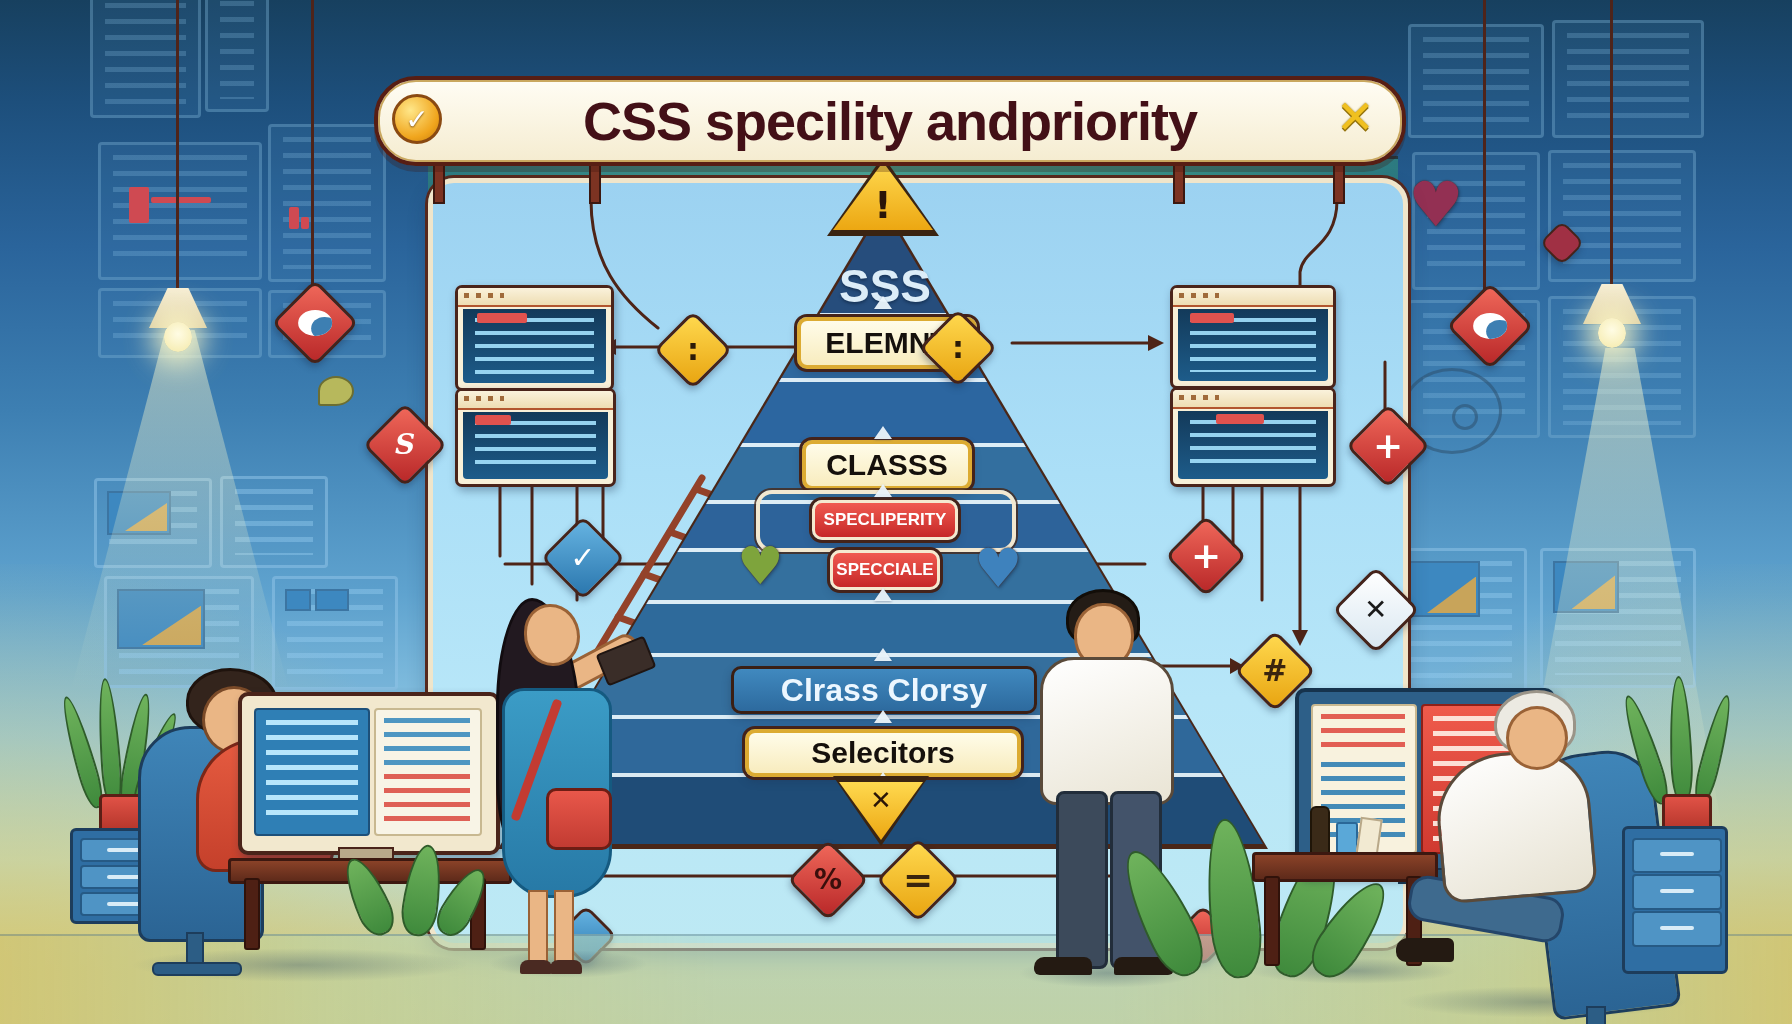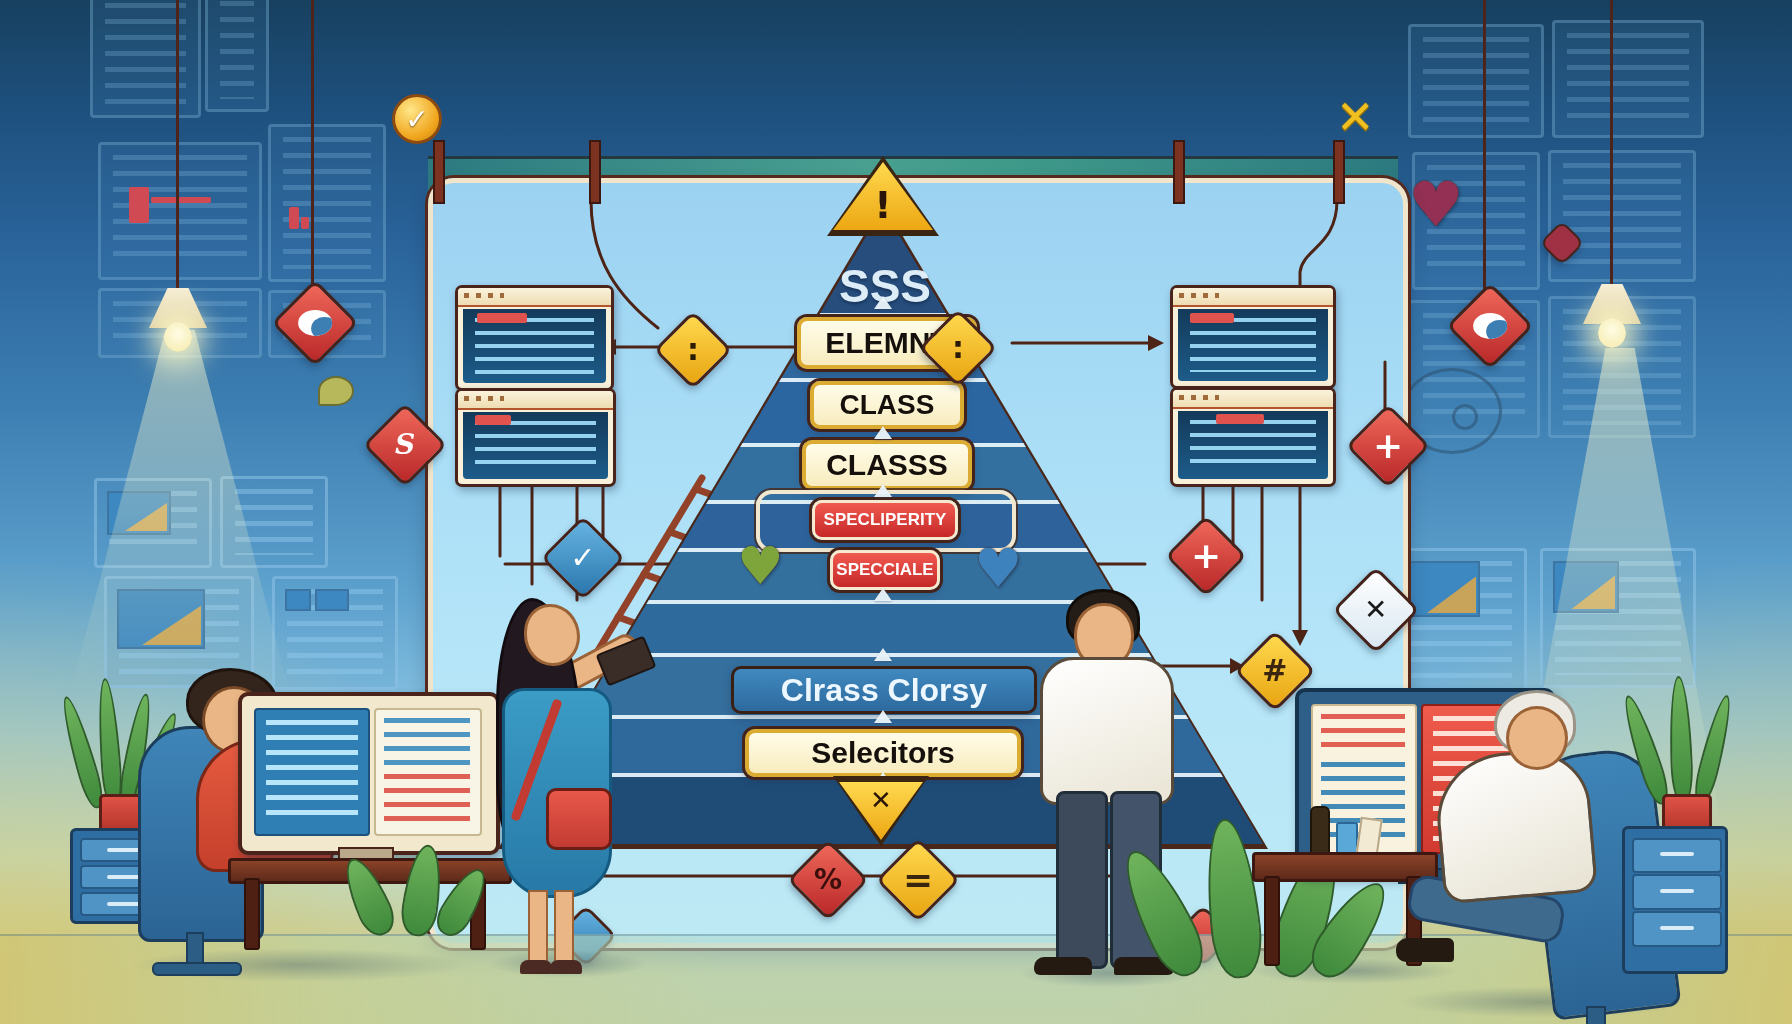--- a/index.html
+++ b/index.html
@@ -237,21 +237,20 @@
       <div class="band" style="top:340px;height:52px;background:#34709e;"></div>
       <div class="band" style="top:392px;height:53px;background:#2e6a9b;"></div>
       <div class="band" style="top:445px;height:62px;background:#356f9d;"></div>
       <div class="band" style="top:507px;height:58px;background:#2f689a;"></div>
       <div class="band" style="top:565px;height:75px;background:#1f4c77;"></div>
     </div>
   </div>
 
   <div class="box" style="left:840px;top:260px;width:90px;height:52px;font-size:46px;color:#dcedf8;background:none;text-shadow:0 2px 3px rgba(10,30,55,.5);">SSS</div>
   <div class="box cream" style="left:797px;top:317px;width:172px;height:44px;font-size:30px;">ELEMNT</div>
-  <div class="box cream" style="left:810px;top:381px;width:146px;height:40px;font-size:28px;">CLASS</div>
   <div class="box cream" style="left:802px;top:440px;width:162px;height:42px;font-size:30px;">CLASSS</div>
   <div class="abs" style="left:756px;top:490px;width:252px;height:54px;border:4px solid #f2e8d0;border-radius:16px;box-shadow:0 0 0 2px rgba(70,40,25,.8);"></div>
   <div class="box redbox" style="left:812px;top:500px;width:140px;height:34px;font-size:17px;">SPECLIPERITY</div>
   <div class="box redbox" style="left:830px;top:550px;width:104px;height:34px;font-size:17px;">SPECCIALE</div>
   <div class="box bluebar" style="left:731px;top:666px;width:300px;height:42px;font-size:32px;">Clrass Clorsy</div>
   <div class="box cream" style="left:745px;top:729px;width:268px;height:40px;font-size:30px;">Selecitors</div>
 
   <div class="uparr" style="left:874px;top:296px;"></div>
   <div class="uparr" style="left:874px;top:426px;"></div>
   <div class="uparr" style="left:874px;top:484px;"></div>
@@ -336,20 +335,23 @@
       </div>
     <div class="body">
         <div class="tag" style="left:38px;top:3px;width:48px;"></div>
       </div>
   </div>
 
   <div class="post" style="left:433px;top:140px;height:60px;"></div>
   <div class="post" style="left:589px;top:140px;height:60px;"></div>
   <div class="post" style="left:1173px;top:140px;height:60px;"></div>
   <div class="post" style="left:1333px;top:140px;height:60px;"></div>
+  <div class="abs" id="banner">
+    <span id="banner-title">CSS specility andpriority</span>
+  </div>
   <div class="abs" id="chk">✓</div>
   <div class="abs" id="bx">✕</div>
 
   <div class="abs" id="floor"></div>
 
   <div class="shad" style="left:130px;top:948px;width:340px;height:34px;"></div>
   <div class="shad" style="left:488px;top:950px;width:160px;height:28px;"></div>
   <div class="shad" style="left:1018px;top:958px;width:180px;height:30px;"></div>
   <div class="shad" style="left:1248px;top:958px;width:210px;height:26px;"></div>
   <div class="shad" style="left:1398px;top:986px;width:290px;height:32px;"></div>

